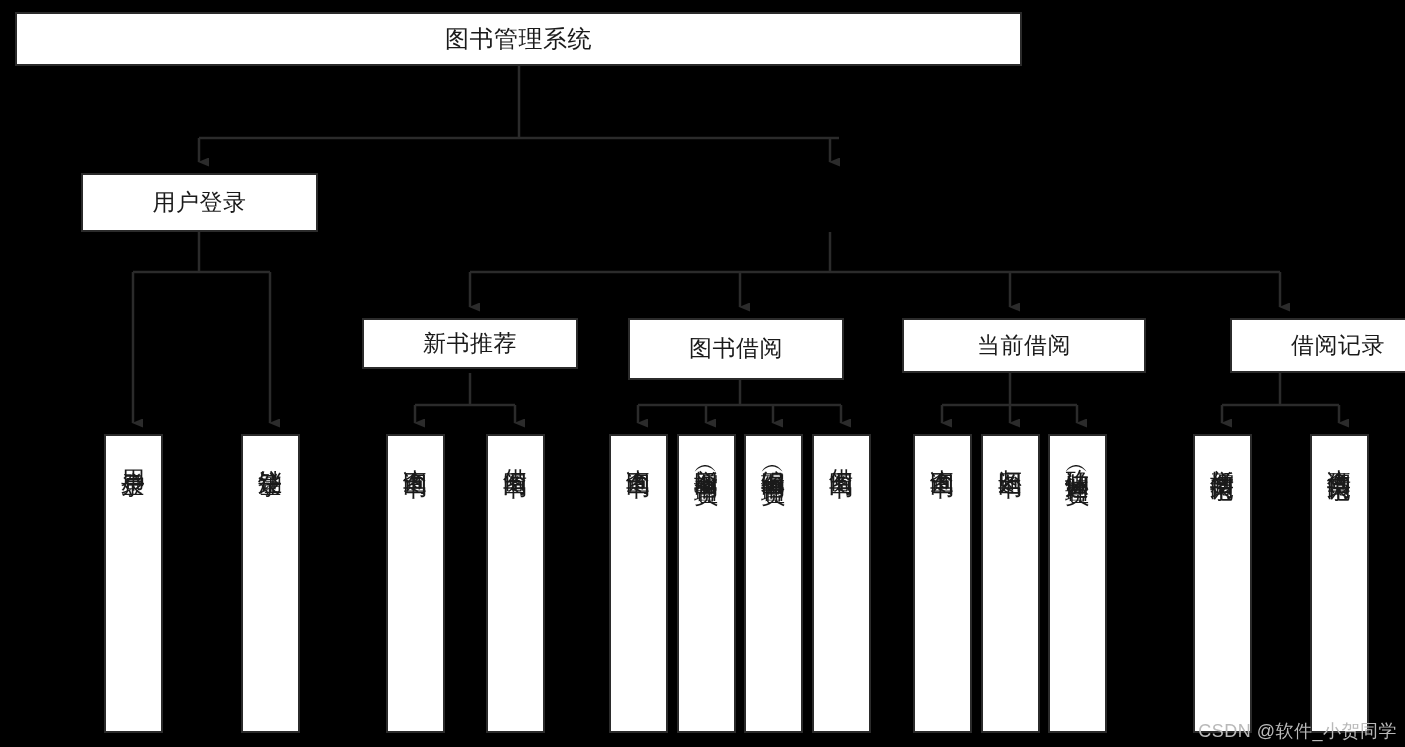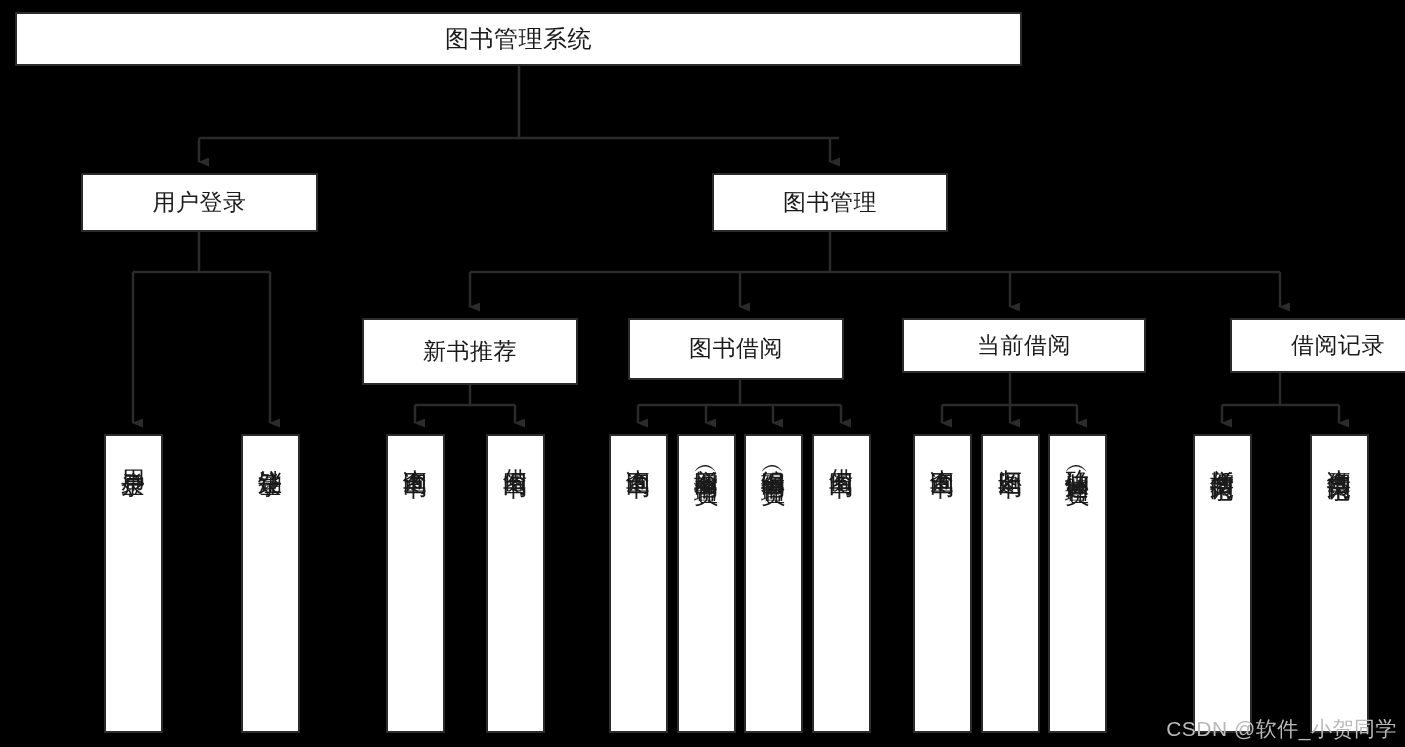--- a/index.html
+++ b/index.html
@@ -61,21 +61,21 @@
     text-orientation: upright;
     font-size: 24px;
     line-height: 1.05;
     letter-spacing: 2px;
     white-space: nowrap;
   }
   .watermark {
     position: absolute;
     right: 8px;
     bottom: 4px;
-    font-size: 21px;
+    font-size: 18px;
     color: #b9b9b9;
     white-space: nowrap;
     z-index: 5;
     letter-spacing: 0.5px;
     margin-top: 30px;
   }
 </style>
 </head>
 <body>
 
@@ -131,25 +131,22 @@
     </g>
   </svg>
 
   <div class="node h root" style="left:15px; top:12px; width:1007px; height:54px;">
     <span class="label">图书管理系统</span>
   </div>
 
   <div class="node h" style="left:81px; top:173px; width:237px; height:59px;">
     <span class="label">用户登录</span>
   </div>
-  <div class="node h" style="left:712px; top:173px; width:236px; height:59px;">
-    <span class="label">图书管理</span>
-  </div>
-
-  <div class="node h" style="left:362px; top:318px; width:216px; height:67px;">
+
+  <div class="node h" style="left:362px; top:318px; width:216px; height:51px;">
     <span class="label">新书推荐</span>
   </div>
   <div class="node h" style="left:628px; top:318px; width:216px; height:62px;">
     <span class="label">图书借阅</span>
   </div>
   <div class="node h" style="left:902px; top:318px; width:244px; height:55px;">
     <span class="label">当前借阅</span>
   </div>
   <div class="node h" style="left:1230px; top:318px; width:216px; height:55px;">
     <span class="label">借阅记录</span>

